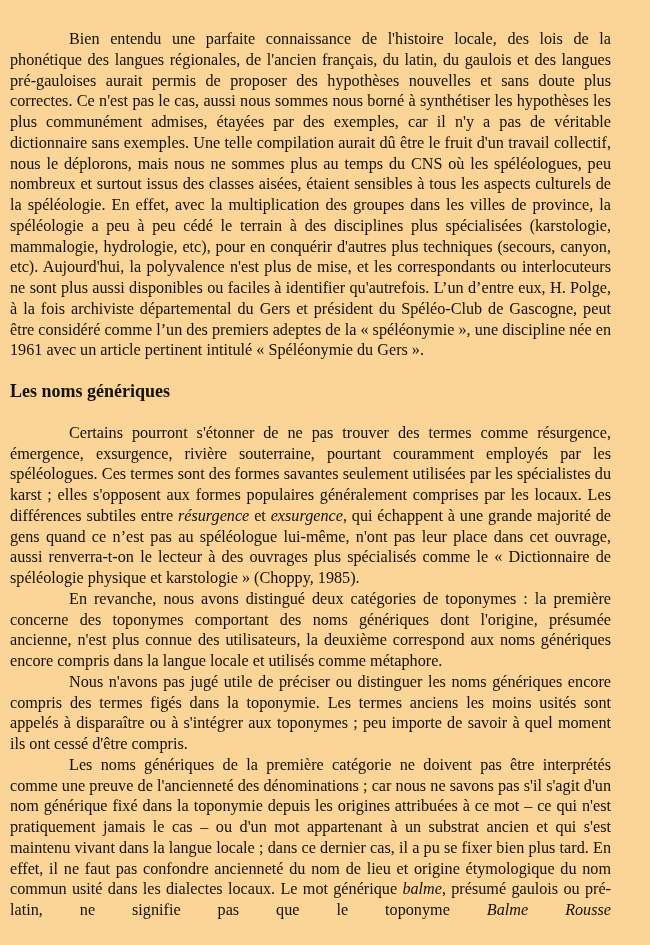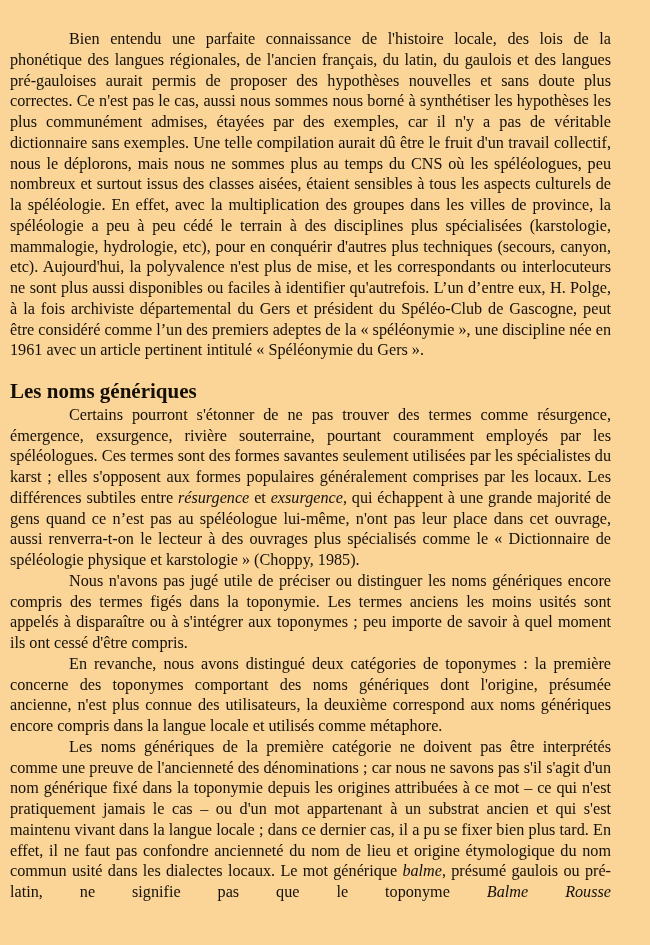--- a/index.html
+++ b/index.html
@@ -10,32 +10,32 @@
     color: #141008;
   }
   .page {
     position: absolute; left: 10px; top: 29px; width: 601px;
     font-size: 16.2px; line-height: 20.75px;
   }
   p { margin: 0; text-align: justify; text-align-last: auto; }
   p.indent { text-indent: 59px; }
   p.last-justify { text-align-last: justify; }
   h2 {
-    margin: 20px 0 3px 0; font-size: 21px; font-weight: bold; line-height: 20.75px;
+    margin: 20px 0 21px 0; font-size: 18px; font-weight: bold; line-height: 20.75px;
   }
   em { font-style: italic; }
 </style>
 </head>
 <body>
 
 <div class="page">
   <p class="indent">Bien entendu une parfaite connaissance de l'histoire locale, des lois de la phonétique des langues régionales, de l'ancien français, du latin, du gaulois et des langues pré-gauloises aurait permis de proposer des hypothèses nouvelles et sans doute plus correctes. Ce n'est pas le cas, aussi nous sommes nous borné à synthétiser les hypothèses les plus communément admises, étayées par des exemples, car il n'y a pas de véritable dictionnaire sans exemples. Une telle compilation aurait dû être le fruit d'un travail collectif, nous le déplorons, mais nous ne sommes plus au temps du CNS où les spéléologues, peu nombreux et surtout issus des classes aisées, étaient sensibles à tous les aspects culturels de la spéléologie. En effet, avec la multiplication des groupes dans les villes de province, la spéléologie a peu à peu cédé le terrain à des disciplines plus spécialisées (karstologie, mammalogie, hydrologie, etc), pour en conquérir d'autres plus techniques (secours, canyon, etc). Aujourd'hui, la polyvalence n'est plus de mise, et les correspondants ou interlocuteurs ne sont plus aussi disponibles ou faciles à identifier qu'autrefois. L’un d’entre eux, H. Polge, à la fois archiviste départemental du Gers et président du Spéléo-Club de Gascogne, peut être considéré comme l’un des premiers adeptes de la « spéléonymie », une discipline née en 1961 avec un article pertinent intitulé « Spéléonymie du Gers ».</p>
 
   <h2>Les noms génériques</h2>
 
   <p class="indent"><span>Certains pourront s'étonner de ne pas trouver des termes comme résurgence, émergence, exsurgence, rivière souterraine, pourtant couramment employés par les spéléologues. Ces termes sont des formes savantes seulement utilisées par les spécialistes du karst ; elles s'opposent aux formes populaires généralement comprises par les locaux. Les différences subtiles entre </span><em>résurgence</em><span> et </span><em>exsurgence</em><span>, qui échappent à une grande majorité de gens quand ce n’est pas au spéléologue lui-même, n'ont pas leur place dans cet ouvrage, aussi renverra-t-on le lecteur à des ouvrages plus spécialisés comme le « Dictionnaire de spéléologie physique et karstologie » (Choppy, 1985).</span></p>
 
+  <p class="indent">En revanche, nous avons distingué deux catégories de toponymes : la première concerne des toponymes comportant des noms génériques dont l'origine, présumée ancienne, n'est plus connue des utilisateurs, la deuxième correspond aux noms génériques encore compris dans la langue locale et utilisés comme métaphore.</p>
+
   <p class="indent">Nous n'avons pas jugé utile de préciser ou distinguer les noms génériques encore compris des termes figés dans la toponymie. Les termes anciens les moins usités sont appelés à disparaître ou à s'intégrer aux toponymes ; peu importe de savoir à quel moment ils ont cessé d'être compris.</p>
-
-  <p class="indent">En revanche, nous avons distingué deux catégories de toponymes : la première concerne des toponymes comportant des noms génériques dont l'origine, présumée ancienne, n'est plus connue des utilisateurs, la deuxième correspond aux noms génériques encore compris dans la langue locale et utilisés comme métaphore.</p>
 
   <p class="indent last-justify"><span>Les noms génériques de la première catégorie ne doivent pas être interprétés comme une preuve de l'ancienneté des dénominations ; car nous ne savons pas s'il s'agit d'un nom générique fixé dans la toponymie depuis les origines attribuées à ce mot – ce qui n'est pratiquement jamais le cas – ou d'un mot appartenant à un substrat ancien et qui s'est maintenu vivant dans la langue locale ; dans ce dernier cas, il a pu se fixer bien plus tard. En effet, il ne faut pas confondre ancienneté du nom de lieu et origine étymologique du nom commun usité dans les dialectes locaux. Le mot générique </span><em>balme</em><span>, présumé gaulois ou pré-latin, ne signifie pas que le toponyme </span><em>Balme Rousse</em></p>
 </div>
 
 </body></html>

